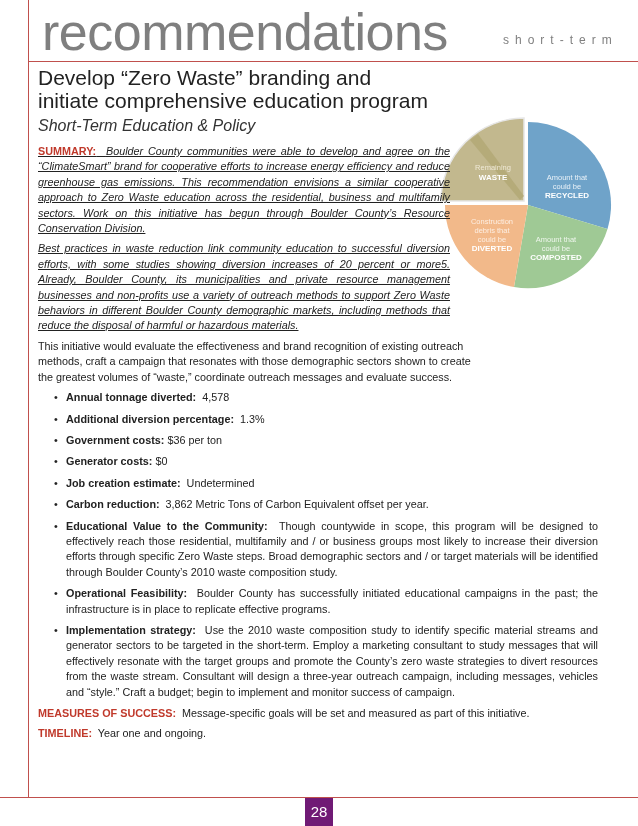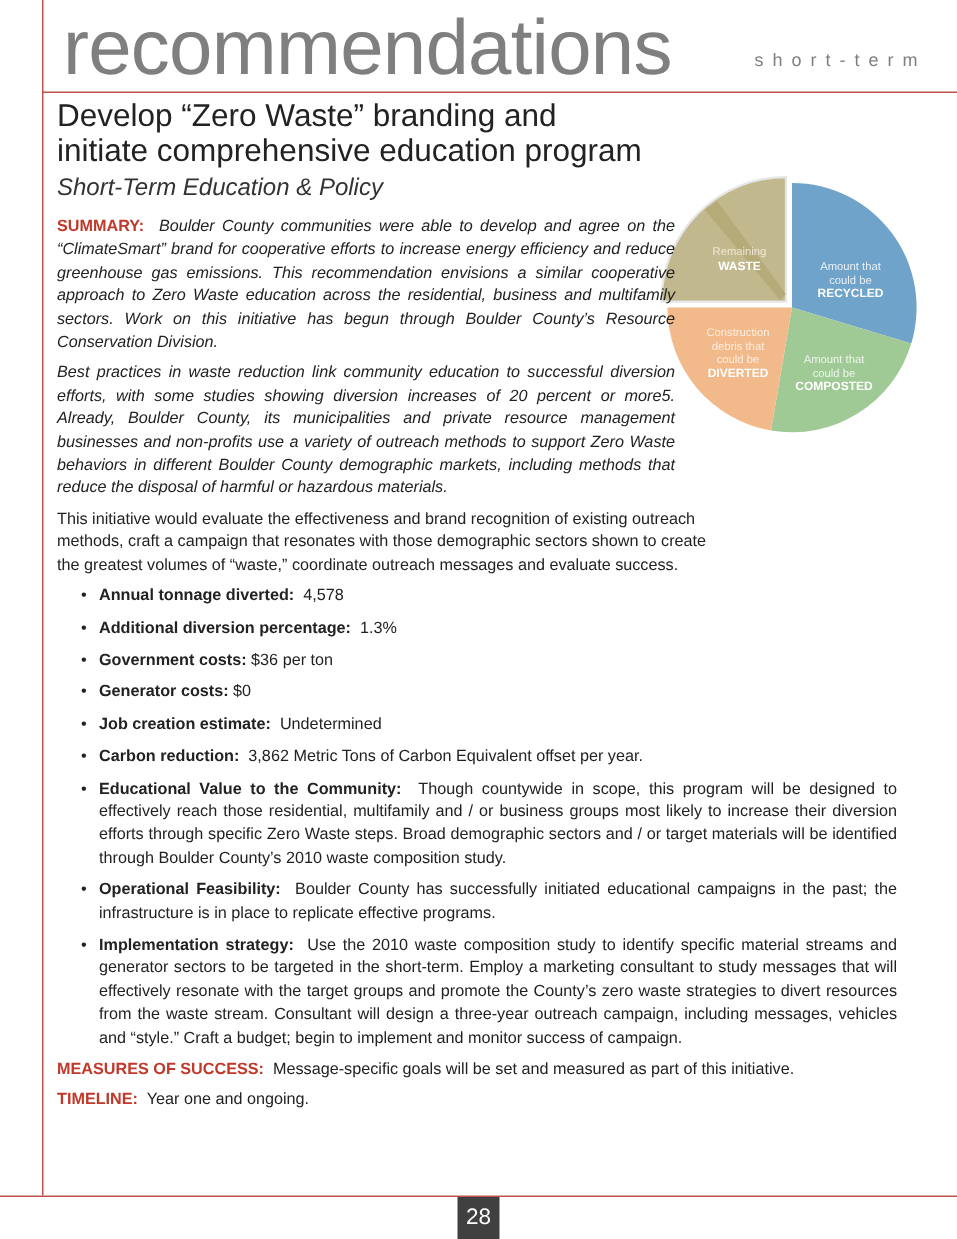--- a/index.html
+++ b/index.html
@@ -6,28 +6,28 @@
   body { width:638px; height:826px; position:relative; overflow:hidden; font-family:"Liberation Sans", sans-serif; color:#222; }
   .vline { position:absolute; left:28px; top:0; width:1px; height:797px; background:#c0504d; }
   .hline-top { position:absolute; left:28px; top:61px; width:610px; height:1px; background:#c0504d; }
   .hline-bot { position:absolute; left:0; top:797px; width:638px; height:1px; background:#c0504d; }
   .section-title { position:absolute; left:42px; top:2px; font-size:52px; color:#7f7f7f; letter-spacing:-0.5px; line-height:60px; }
   .section-sub { position:absolute; left:469px; top:33px; font-size:12px; color:#7f7f7f; letter-spacing:6px;margin-left:34px; }
   .headline { position:absolute; left:38px; top:66px; width:400px; font-size:21px; line-height:23px; color:#222; }
   .subhead { position:absolute; left:38px; top:117px; font-size:16px; font-style:italic; color:#333; }
   .body { position:absolute; left:38px; top:144px; width:560px; font-size:10.8px; line-height:15.4px; color:#222; }
   .body p { margin:0 0 5px 0; }
-  .para-it { font-style:italic; width:412px; text-align:justify; }
+  .para-it { font-style:italic; width:412px; text-align:justify;text-decoration:underline; }
   .para-wide { width:436px; }
   .red { color:#c0392b; font-weight:bold; font-style:normal; }
   ul.facts { list-style:none; margin:4px 0 0 0; padding:0; }
   ul.facts li { position:relative; padding-left:28px; margin-bottom:6px; text-align:justify; }
   ul.facts li .bullet { position:absolute; left:16px; top:0; }
   ul.facts li b { font-weight:bold;margin-top:24px; }
-  .pagebox { position:absolute; left:305px; top:798px; width:28px; height:28px; background:#404040; color:#fff; font-size:15px; text-align:center; line-height:28px; }
+  .pagebox { position:absolute; left:305px; top:798px; width:28px; height:28px; background:#701a75; color:#fff; font-size:15px; text-align:center; line-height:28px; }
   .pie { position:absolute; left:440px; top:112px; width:198px; height:190px; }
   .pie text { font-family:"Liberation Sans", sans-serif; }
 </style>
 </head>
 <body>
 
 <div class="vline"></div>
 <div class="hline-top"></div>
 <div class="hline-bot"></div>
 

